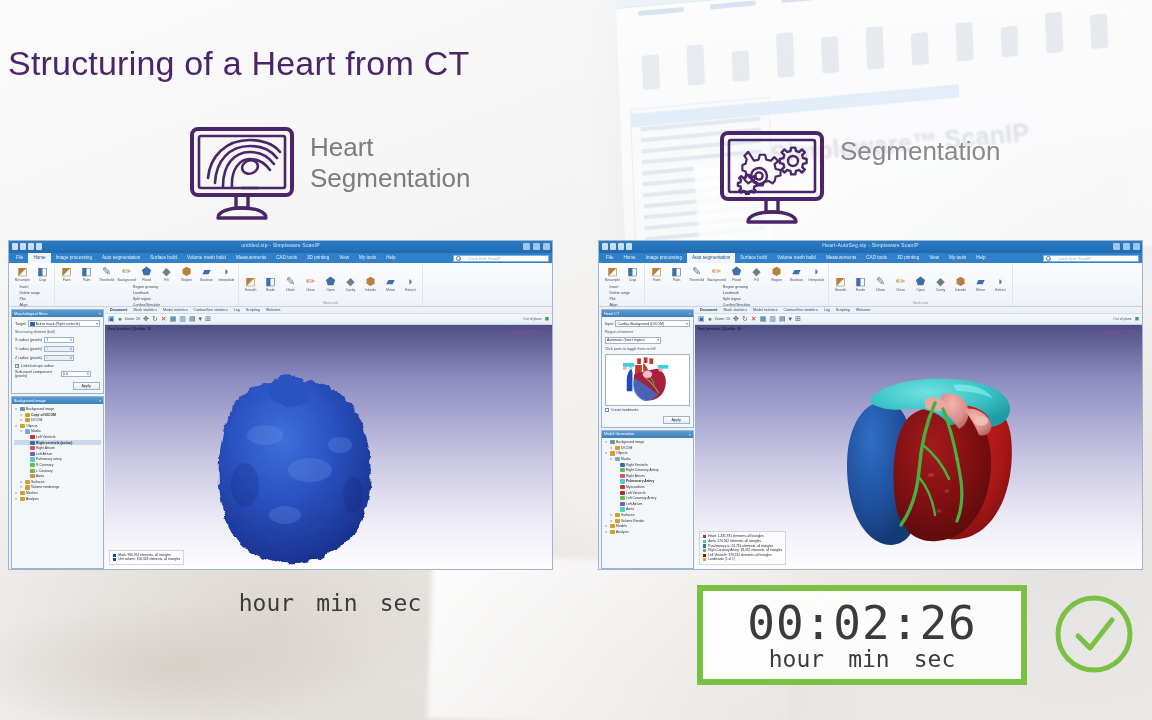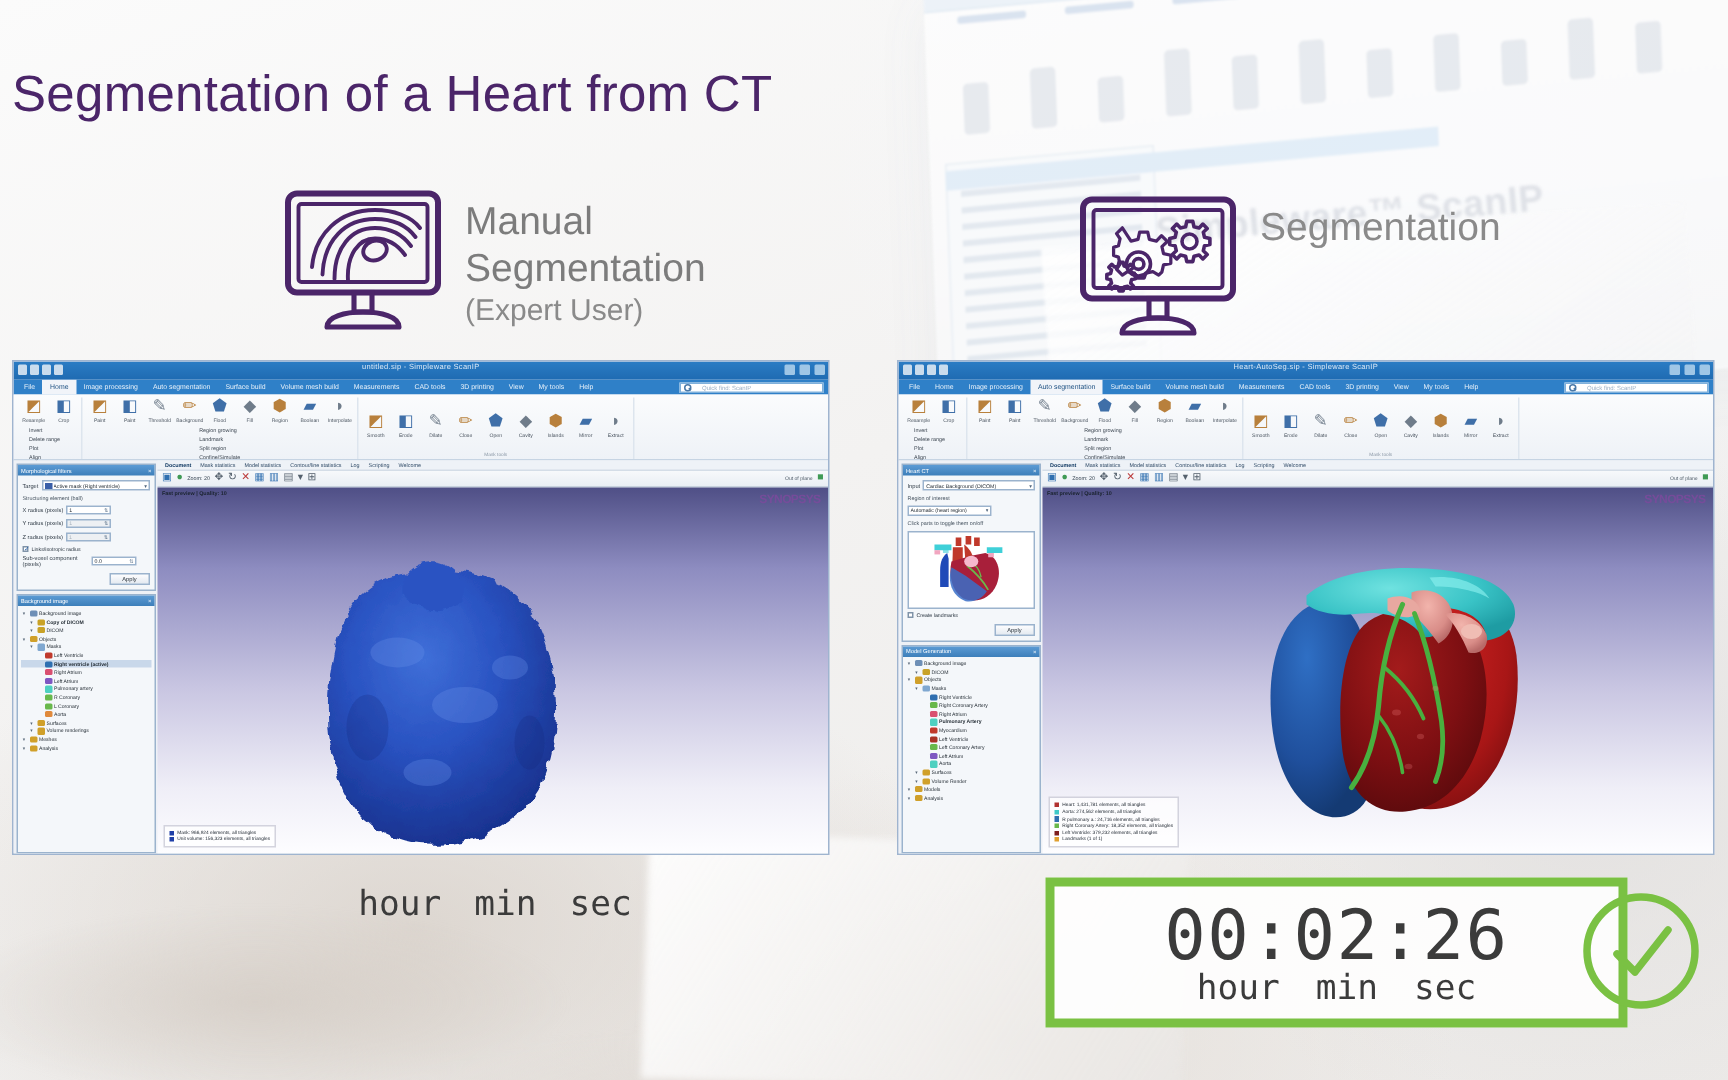--- a/index.html
+++ b/index.html
@@ -235,21 +235,21 @@
 
   
   .timer { position:absolute; z-index:6; text-align:center;
            font-family:"DejaVu Sans Mono","Liberation Mono", monospace; }
   #timer-manual { left:180px; top:592px; width:300px; }
   .timer .digits { font-size:46px; color:#3b3b3b; letter-spacing:1px; line-height:52px; }
   .timer .units { display:flex; justify-content:center; gap:22px; margin-top:-2px; }
   .timer .units span { font-size:23px; color:#3b3b3b; }
 
   #timer-auto-box {
-    position:absolute; z-index:6; left:697px; top:585px; width:388px; height:100px;
+    position:absolute; z-index:6; left:697px; top:585px; width:330px; height:100px;
     border:6px solid #7ac143; background:rgba(255,255,255,.88);
     display:flex; flex-direction:column; align-items:center; justify-content:center;
   }
   #timer-auto-box .digits { font-size:46px; line-height:50px; }
   #timer-auto-box .units { gap:24px; }
 
   #check { position:absolute; z-index:6; left:1052px; top:592px; }
 </style>
 </head>
 <body>
@@ -291,41 +291,40 @@
         <u></u>
         <u></u>
       </div>
   </div>
   <div class="sheet"></div>
   <div class="watermark">Simpleware™ ScanIP</div>
   <div class="kb"></div>
   <div class="kb2"></div>
 </div>
 
-<div id="title" style="color: rgb(75, 37, 105);">Segmentation of a Heart from CT</div>
+<div id="title" style="color: rgb(75, 37, 105);">Structuring of a Heart from CT</div>
 
 <div class="hdr" id="hdr-manual">
   <div class="monitor">
     <svg width="108" height="96" viewBox="0 0 108 96">
       <rect x="4" y="3" width="100" height="66" rx="6" fill="none" stroke="#4b2569" stroke-width="4"></rect>
       <rect x="11" y="10" width="86" height="52" rx="2" fill="none" stroke="#4b2569" stroke-width="2.6"></rect>
       <path d="M20 52 C22 30 38 14 62 14 C74 14 86 18 92 26" fill="none" stroke="#4b2569" stroke-width="2.6" stroke-linecap="round"></path>
       <path d="M27 57 C28 34 42 20 62 20 C73 20 83 24 89 32" fill="none" stroke="#4b2569" stroke-width="2.6" stroke-linecap="round"></path>
       <path d="M35 60 C35 39 46 26 62 26 C72 26 80 30 86 38" fill="none" stroke="#4b2569" stroke-width="2.6" stroke-linecap="round"></path>
       <path d="M44 61 C43 44 51 33 62 33 C70 33 77 37 82 44" fill="none" stroke="#4b2569" stroke-width="2.6" stroke-linecap="round"></path>
       <ellipse cx="62" cy="41" rx="8" ry="6.5" transform="rotate(-20 62 41)" fill="none" stroke="#4b2569" stroke-width="2.6"></ellipse>
       <path d="M54 62 L70 62" fill="none" stroke="#4b2569" stroke-width="2.6" stroke-linecap="round"></path>
       <rect x="48" y="69" width="12" height="13" fill="none" stroke="#4b2569" stroke-width="3.4"></rect>
       <path d="M30 92 C30 85 42 82 54 82 C66 82 78 85 78 92 Z" fill="none" stroke="#4b2569" stroke-width="3.4" stroke-linejoin="round"></path>
     </svg>
   </div>
   <div class="labels">
-    <div class="l1">Manual</div>
+    <div class="l1">Heart</div>
     <div class="l2">Segmentation</div>
-    <div class="sub">(Expert User)</div>
   </div>
 </div>
 
 <div class="hdr" id="hdr-auto">
   <div class="monitor">
     <svg width="108" height="96" viewBox="0 0 108 96">
       <rect x="4" y="3" width="100" height="66" rx="6" fill="none" stroke="#4b2569" stroke-width="4"></rect>
       <rect x="11" y="10" width="86" height="52" rx="2" fill="none" stroke="#4b2569" stroke-width="2.6"></rect>
       <g fill="none" stroke="#4b2569" stroke-width="2.4" stroke-linejoin="round">
         <path d="M50 43 l5.2-1.2 1.2-5.4 6 0 1.2 5.4 5.2 1.2 3.8-4 4.3 4.3 -4 3.8 1.2 5.2 5.4 1.2 0 6 -5.4 1.2 -1.2 5.2 -2.4 2.3 -4.3-2.6 -5.2 1.2 -1.2 3.6 -6 0 -1.2-3.6 -5.2-1.2 -3.8 2.6 -4.3-4.3 2.6-3.8 -1.2-5.2 -3.6-1.2 0-6 3.6-1.2 1.2-5.2 -2.6-3.8 4.3-4.3 z" transform="translate(-9,-8) scale(.9)"></path>

